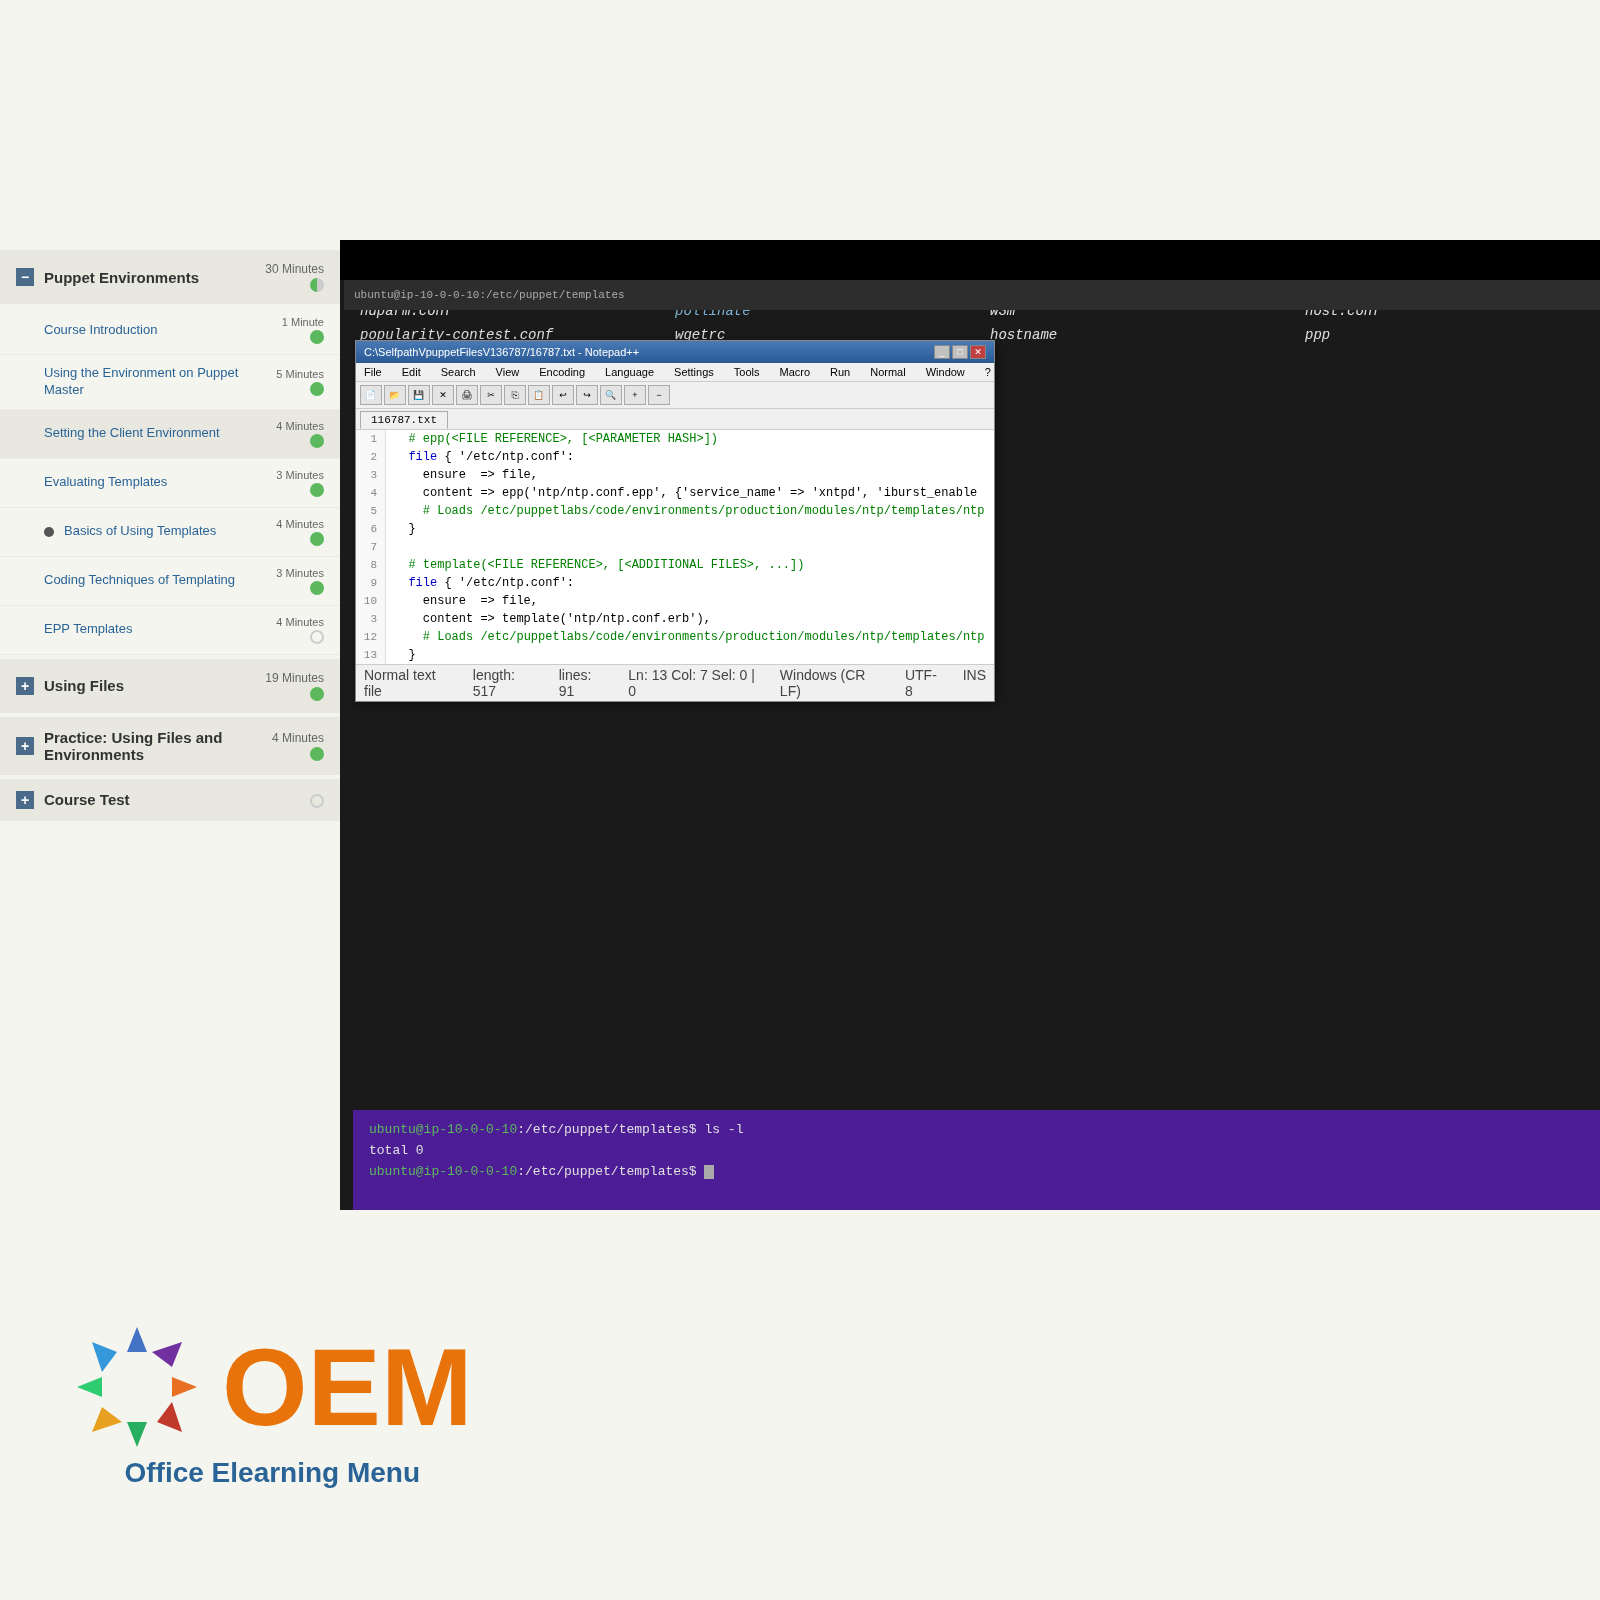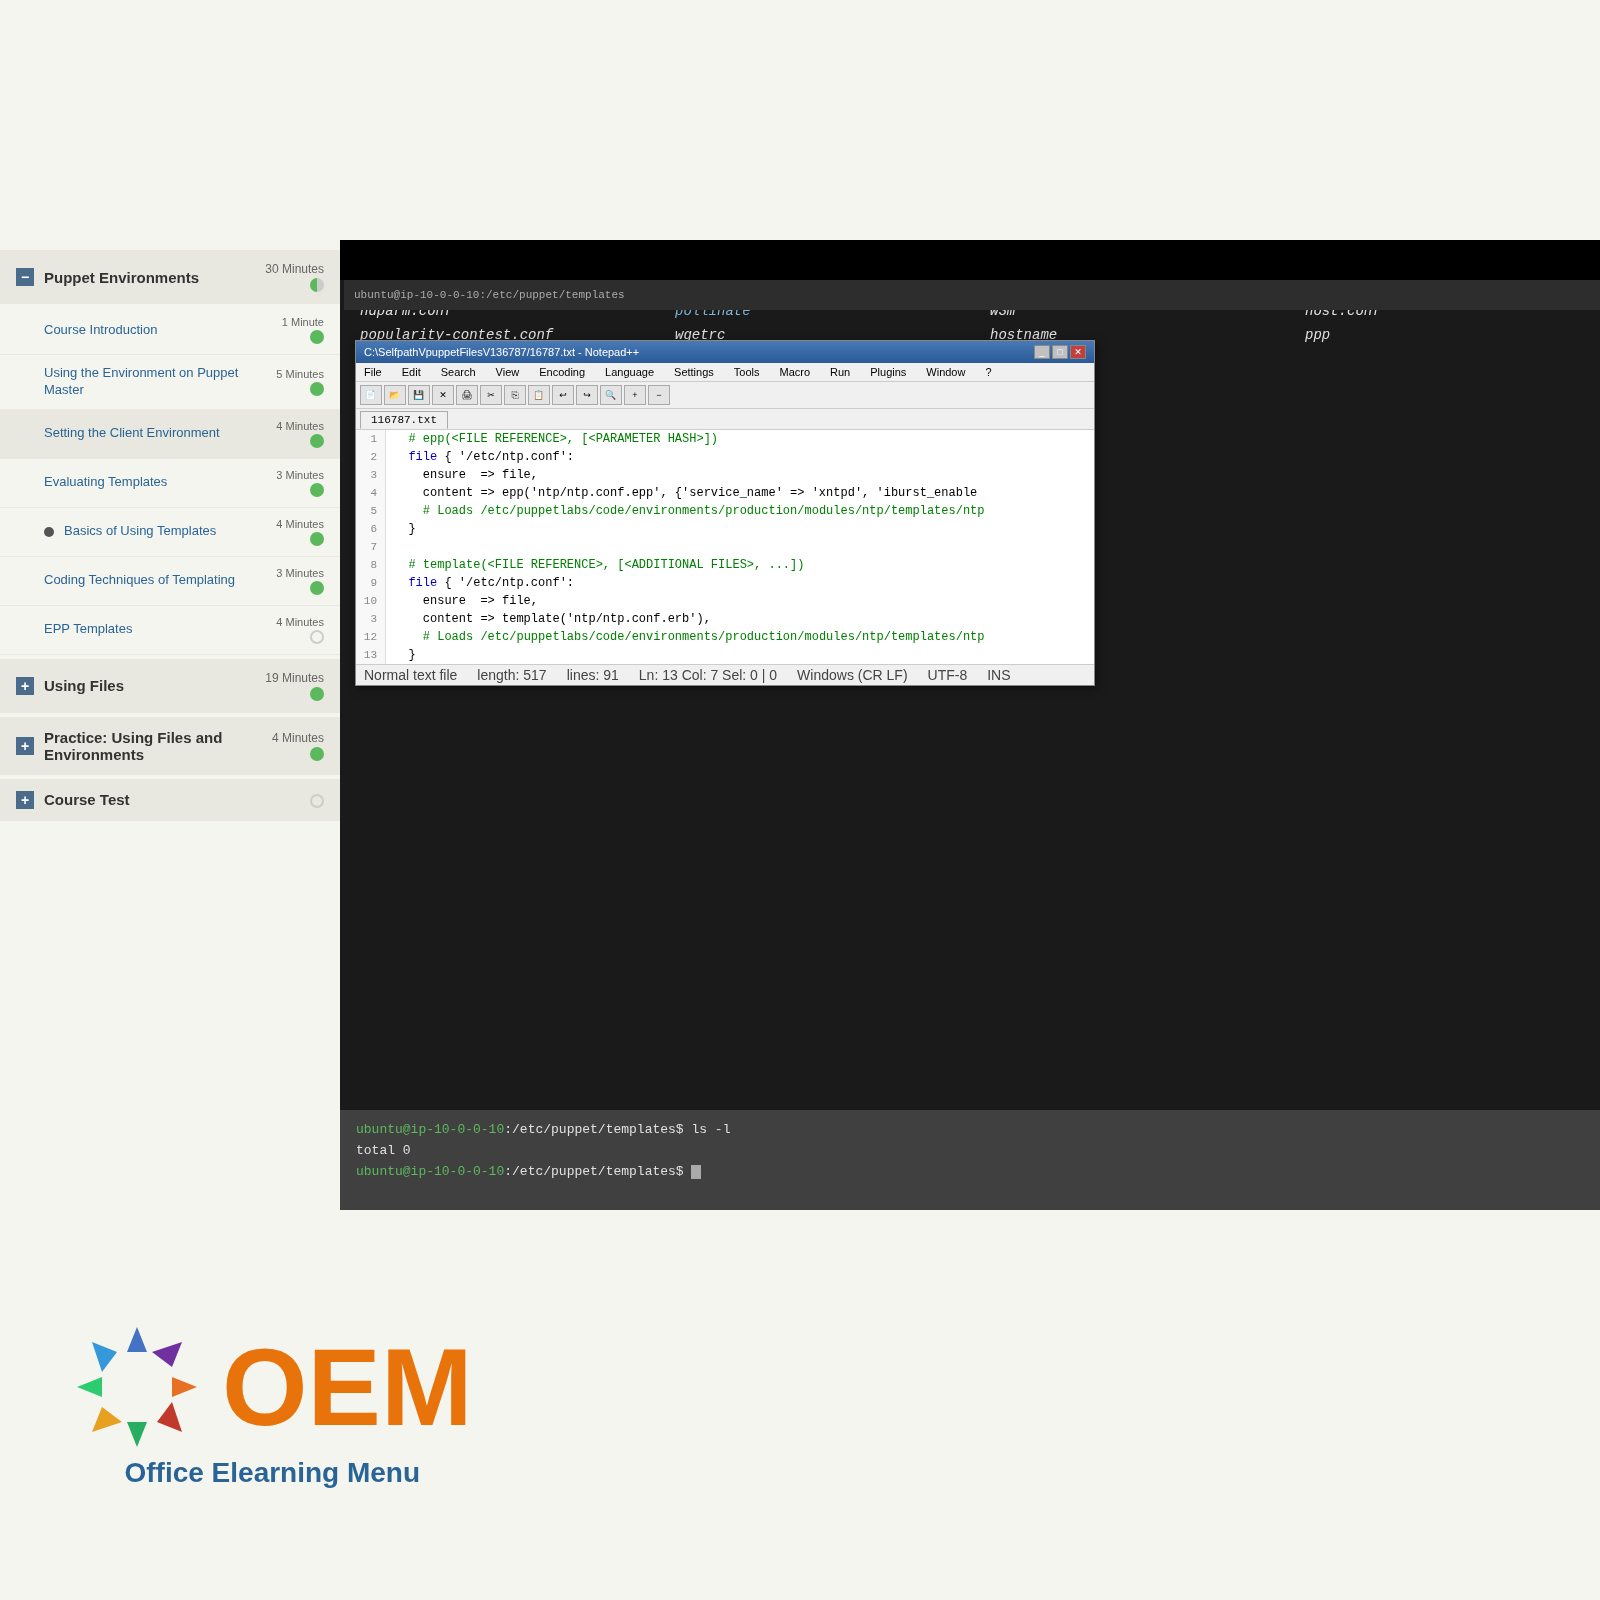--- a/index.html
+++ b/index.html
@@ -174,21 +174,21 @@
 
     .file-name.highlight {
       color: #7fb3d3;
     }
 
     
     .notepad-window {
       position: absolute;
       top: 60px;
       left: 15px;
-      width: 740px;
+      width: 640px;
       background: #f0f0f0;
       border: 1px solid #888;
       box-shadow: 2px 2px 8px rgba(0,0,0,0.5);
     }
 
     .notepad-titlebar {
       background: linear-gradient(to bottom, #4a7ab5, #2a5a95);
       color: white;
       padding: 4px 8px;
       font-size: 12px;
@@ -314,24 +314,24 @@
       font-size: 14px;
       color: #444;
       display: flex;
       gap: 20px;
     }
 
     
     .terminal-bottom {
       position: absolute;
       bottom: 0;
-      left: 0;
+      left: 13px;
       right: 0;
       height: 140px;
-      background: #404040;
+      background: #4c1d95;
       padding: 10px 16px;
       font-family: 'Courier New', monospace;
       font-size: 13px;
       color: #e0e0e0;
     }
 
     .terminal-line {
       line-height: 1.6;
     }
 
@@ -550,21 +550,21 @@
             <span class="menu-item-np">File</span>
             <span class="menu-item-np">Edit</span>
             <span class="menu-item-np">Search</span>
             <span class="menu-item-np">View</span>
             <span class="menu-item-np">Encoding</span>
             <span class="menu-item-np">Language</span>
             <span class="menu-item-np">Settings</span>
             <span class="menu-item-np">Tools</span>
             <span class="menu-item-np">Macro</span>
             <span class="menu-item-np">Run</span>
-            <span class="menu-item-np">Plugins</span>
+            <span class="menu-item-np">Normal</span>
             <span class="menu-item-np">Window</span>
             <span class="menu-item-np">?</span>
           </div>
 
           <div class="notepad-toolbar">
             <div class="toolbar-btn">📄</div>
             <div class="toolbar-btn">📂</div>
             <div class="toolbar-btn">💾</div>
             <div class="toolbar-btn">✕</div>
             <div class="toolbar-btn">🖨</div>

